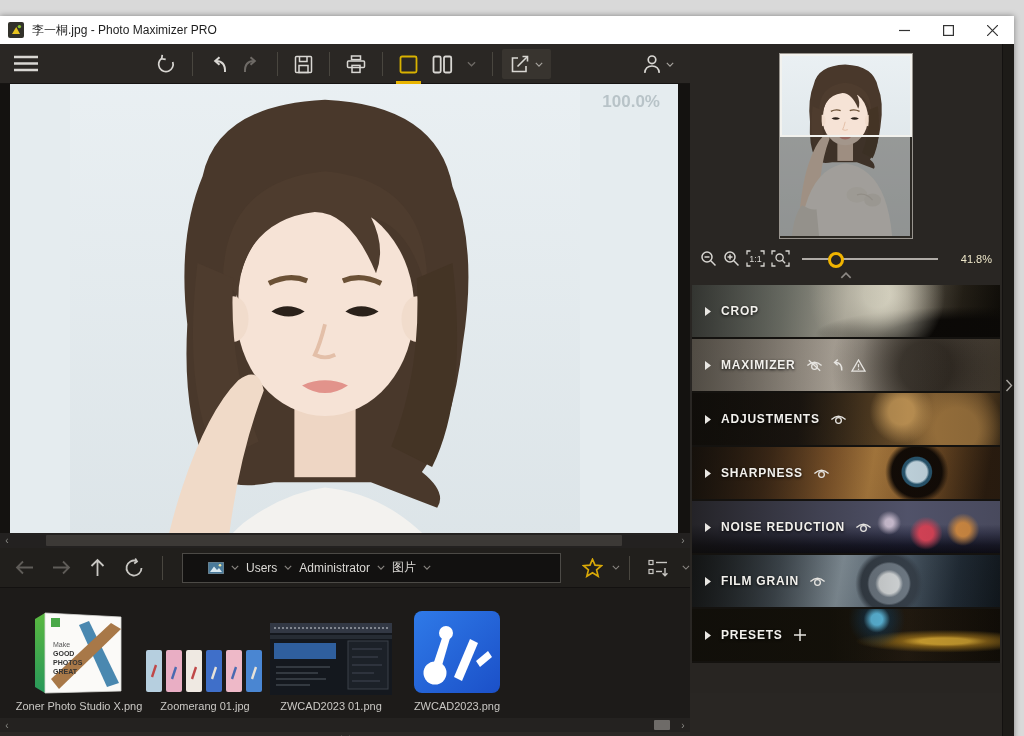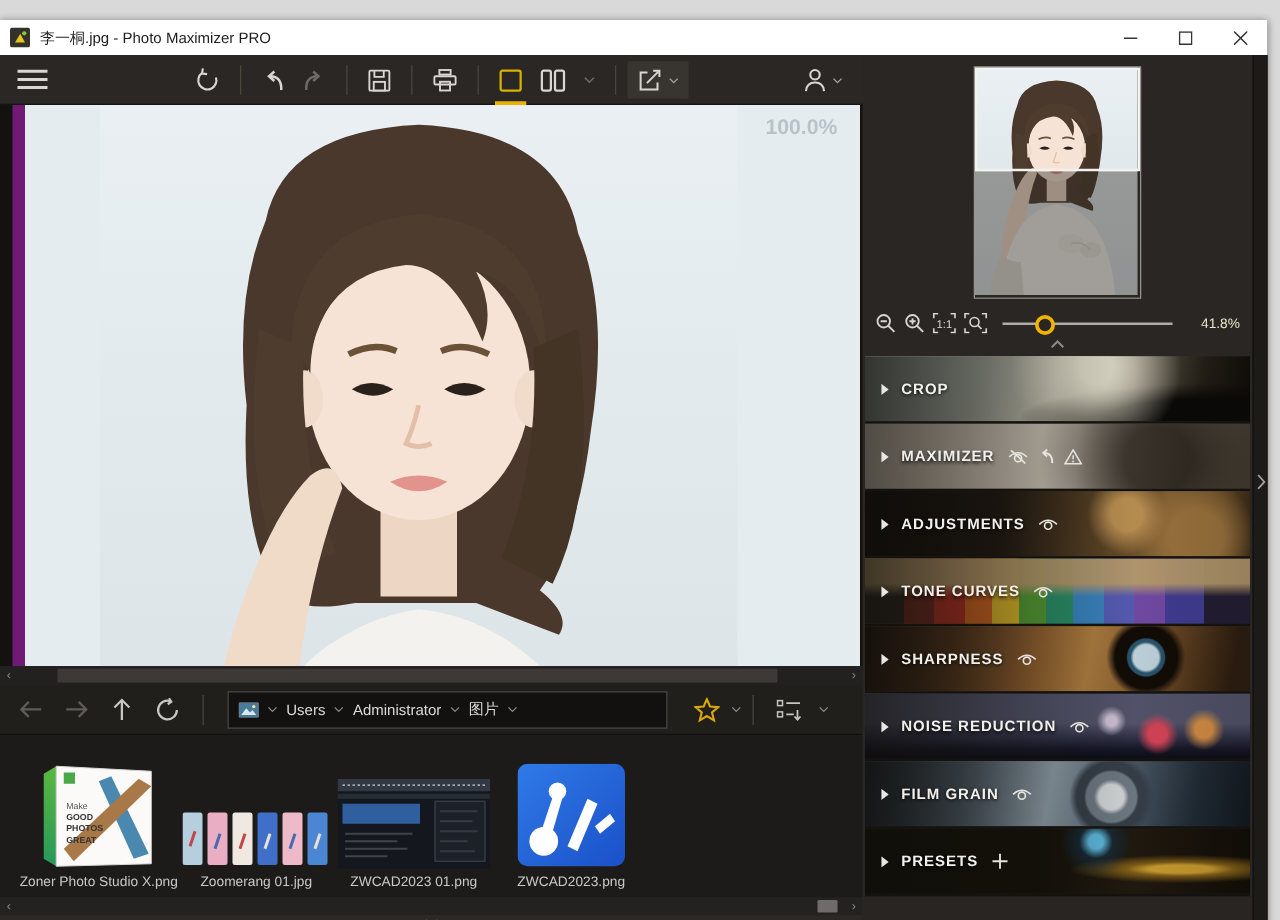--- a/index.html
+++ b/index.html
@@ -18,33 +18,33 @@
   .tb-btn{height:40px;display:flex;align-items:center;justify-content:center;padding:0 7px;color:#d9d7d3;cursor:pointer;position:relative;}
   .tb-btn.dim{color:#6e6a66;}
   .menu-btn{margin-left:6px;}
   .tb-center{position:absolute;left:148px;top:0;height:40px;display:flex;align-items:center;}
   .vsep{width:1px;height:24px;background:#49463f;margin:0 9px;}
   .view-active .underline{position:absolute;left:4px;right:4px;bottom:0;height:3px;background:#e8b400;}
   .share-btn{background:#38342f;border-radius:2px;height:30px;margin-top:0;padding:0 8px;display:flex;align-items:center;gap:4px;}
   .account{position:absolute;right:16px;top:0;height:40px;display:flex;align-items:center;gap:4px;color:#d9d7d3;cursor:pointer;}
   
   .viewer{height:449px;background:#141210;padding:0 12px 0 10px;position:relative;}
-  .photo-wrap{width:668px;height:449px;background:#701a75;overflow:hidden;position:relative;cursor:grab;padding-left:10px;}
+  .photo-wrap{width:668px;height:449px;background:#0c4a6e;overflow:hidden;position:relative;cursor:grab;}
   .zoom-overlay{position:absolute;top:8px;right:18px;font-size:17px;font-weight:bold;color:rgba(148,163,168,.55);}
   
   .hscroll{height:15px;background:#232120;position:relative;display:flex;align-items:center;}
   .hs-arrow{width:14px;text-align:center;color:#8a8a86;font-size:10px;line-height:15px;cursor:pointer;}
   .hs-track{flex:1;position:relative;height:15px;}
   .hs-thumb{position:absolute;top:2px;height:11px;background:#3c3936;border-radius:1px;cursor:pointer;}
   .hscroll.b2{height:14px;background:#242220;}
   
   .browserbar{height:40px;background:#211f1c;display:flex;align-items:center;border-bottom:1px solid #131110;box-sizing:border-box;}
   .nav-ic{color:#c9c7c3;padding:0 9px;cursor:pointer;display:flex;align-items:center;height:40px;}
   .nav-ic.dim{color:#5f5c58;}
-  .crumbbox{height:28px;background:#121110;border:1px solid #4c4a46;display:flex;align-items:center;margin-left:10px;padding:0 8px;gap:7px;width:334px;}
+  .crumbbox{height:28px;background:#121110;border:1px solid #4c4a46;display:flex;align-items:center;margin-left:10px;padding:0 25px;gap:7px;width:334px;}
   .crumb{font-size:12px;color:#dcdad6;cursor:pointer;white-space:nowrap;}
   .chev8{color:#8a8682;display:flex;cursor:pointer;}
   
   .thumbs{height:130px;background:#1d1b19;display:flex;padding:0 0 0 16px;align-items:stretch;}
   .file{width:126px;display:flex;flex-direction:column;align-items:center;justify-content:flex-end;padding-bottom:4px;cursor:pointer;}
   .file .img{flex:0 0 auto;margin-bottom:5px;display:flex;align-items:flex-end;justify-content:center;}
   .file .fname{font-size:11px;color:#cac8c4;height:14px;white-space:nowrap;}
   .file.sel{background:#8a731c;}
   .file.sel .fname{color:#241e06;}
   
@@ -500,31 +500,20 @@
             <svg width="6" height="9" style="color:#e9e7e3">
                 <use href="#i-tri"></use>
               </svg>
             <span class="sec-lbl">ADJUSTMENTS</span>
             <span class="sec-ics">
                 <svg width="17" height="13">
                   <use href="#i-eye"></use>
                 </svg>
               </span>
           </div>
-          <div class="section s-tone">
-            <svg width="6" height="9" style="color:#e9e7e3">
-                <use href="#i-tri"></use>
-              </svg>
-            <span class="sec-lbl">TONE CURVES</span>
-            <span class="sec-ics">
-                <svg width="17" height="13">
-                  <use href="#i-eye"></use>
-                </svg>
-              </span>
-          </div>
           <div class="section s-sharp">
             <svg width="6" height="9" style="color:#e9e7e3">
                 <use href="#i-tri"></use>
               </svg>
             <span class="sec-lbl">SHARPNESS</span>
             <span class="sec-ics">
                 <svg width="17" height="13">
                   <use href="#i-eye"></use>
                 </svg>
               </span>

